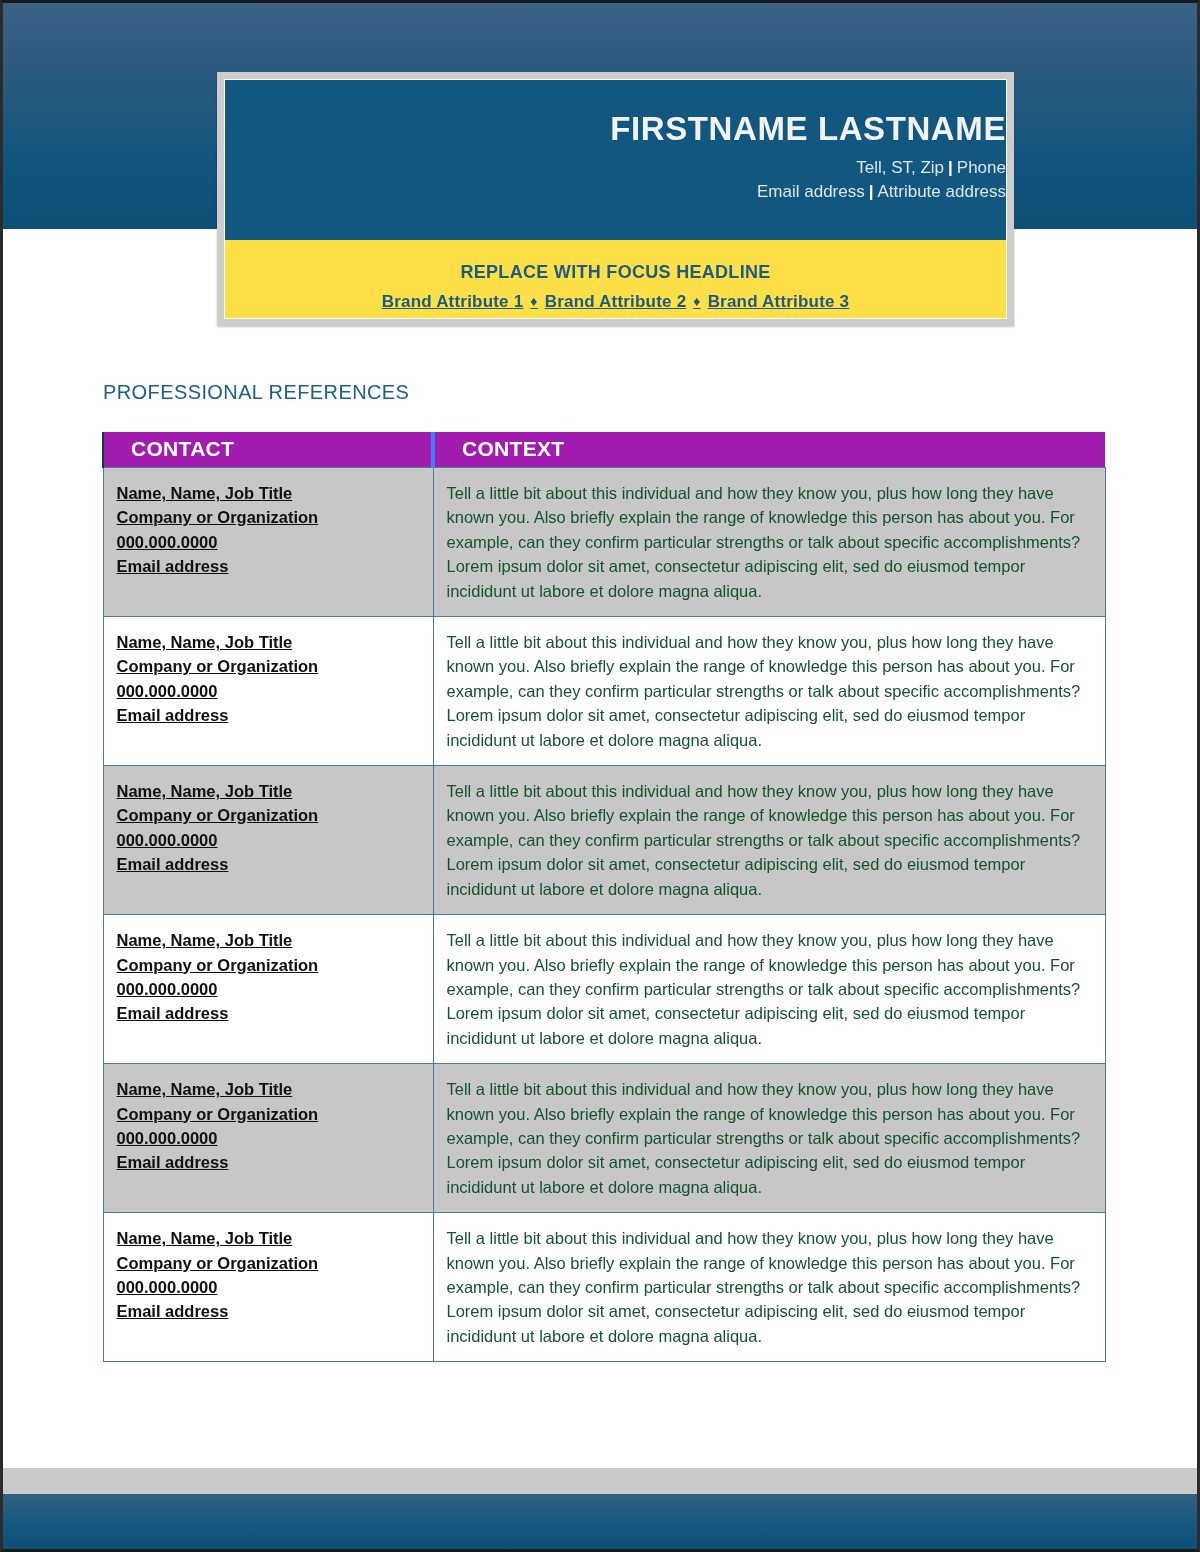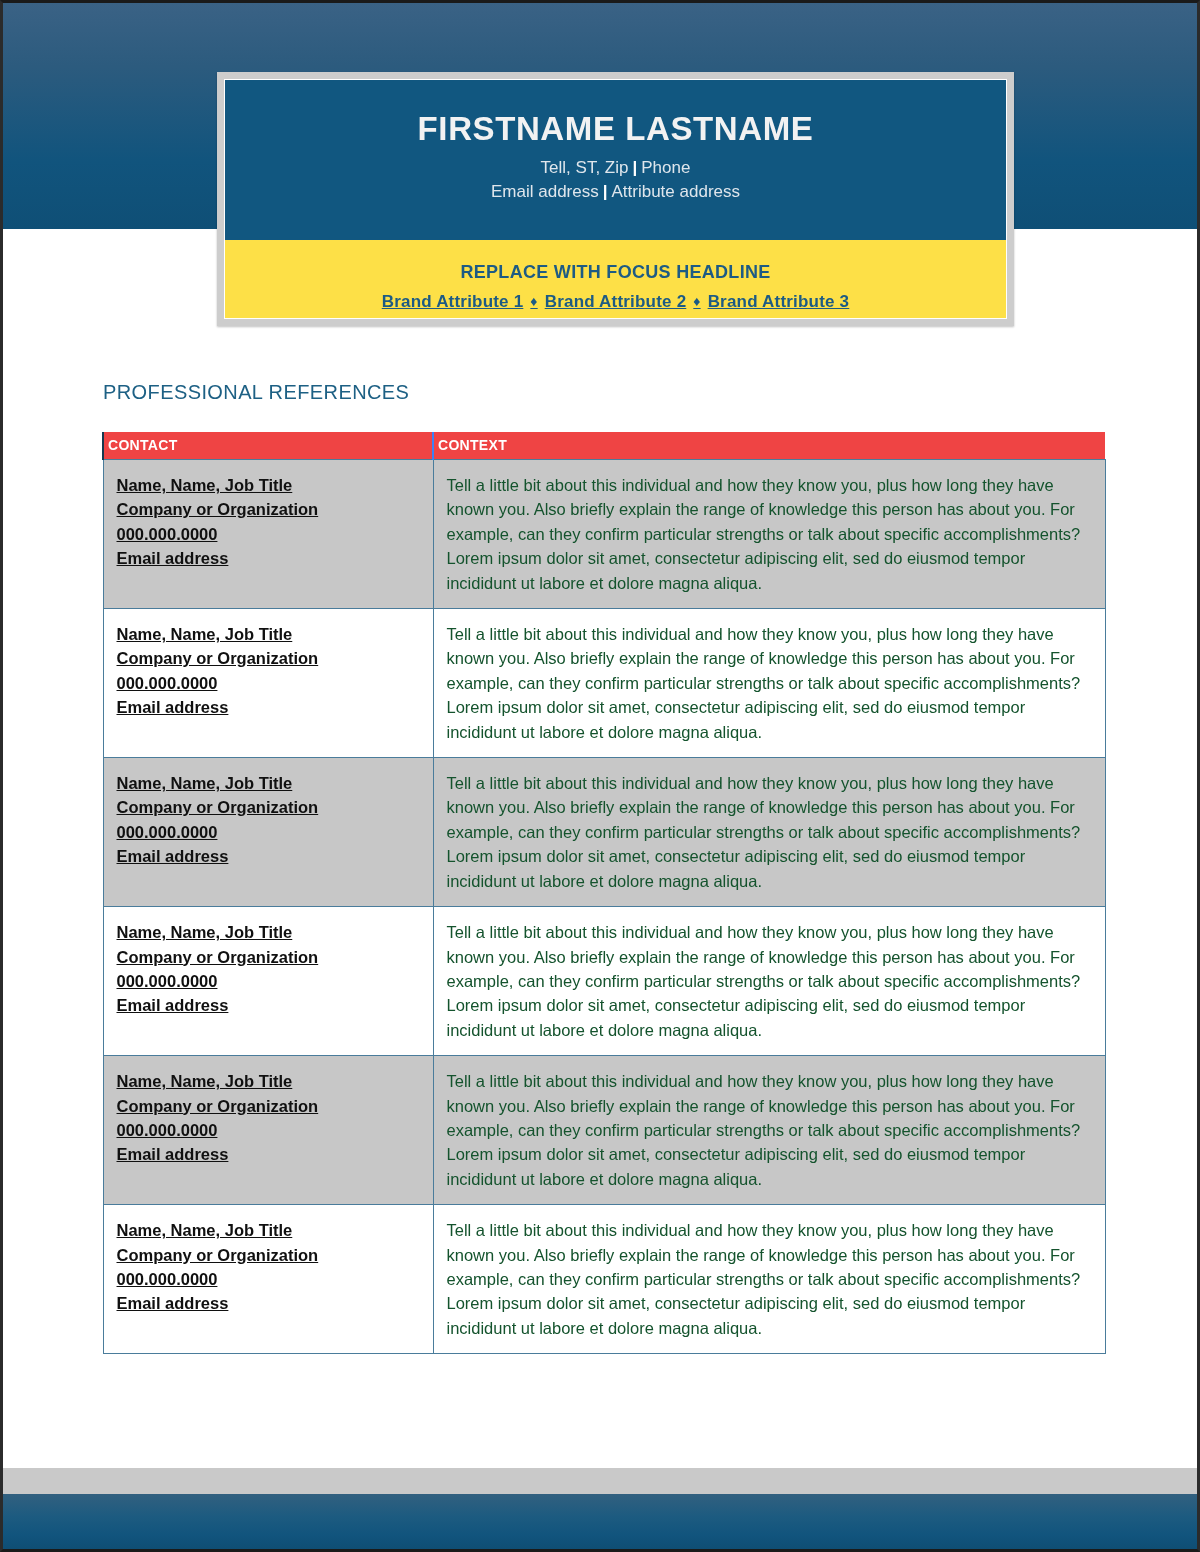--- a/index.html
+++ b/index.html
@@ -58,21 +58,21 @@
     border: 1px solid #ffffff;
     background: #ffffff;
     display: flex;
     flex-direction: column;
   }
   #header-blue {
     background: #115780;
     height: 160px;
     display: flex;
     flex-direction: column;
-    align-items: center;
+    align-items: flex-end;
     justify-content: flex-start;
     padding-top: 32px;
     box-sizing: border-box;
   }
   #name-line {
     font-size: 33px;
     font-weight: bold;
     letter-spacing: 0.6px;
     color: #f2f2f2;
     line-height: 1;
@@ -136,34 +136,34 @@
   
   #ref-table {
     position: absolute;
     left: 99px;
     top: 429px;
     width: 1002px;
     border-collapse: collapse;
     table-layout: fixed;
   }
   #ref-table th {
-    background: #ef4444;
+    background: #a21caf;
     color: #ffffff;
-    font-size: 14px;
+    font-size: 21px;
     font-weight: bold;
     text-align: left;
     letter-spacing: 0.3px;
-    padding: 5px 0 6px 4px;
+    padding: 5px 0 6px 27px;
     border-left: 2px solid #15394f;
     border-right: 0;
     border-top: 0;
     border-bottom: 0;
   }
   #ref-table th.th-context {
-    border-left: 2px solid #3b82f6;
+    border-left: 4px solid #3b82f6;
   }
   #ref-table td {
     vertical-align: top;
     border: 1px solid #4a7c9b;
     padding: 13px 12px 13px 13px;
     box-sizing: border-box;
   }
   #ref-table col.col-contact { width: 330px; }
   #ref-table col.col-context { width: 672px; }
 

